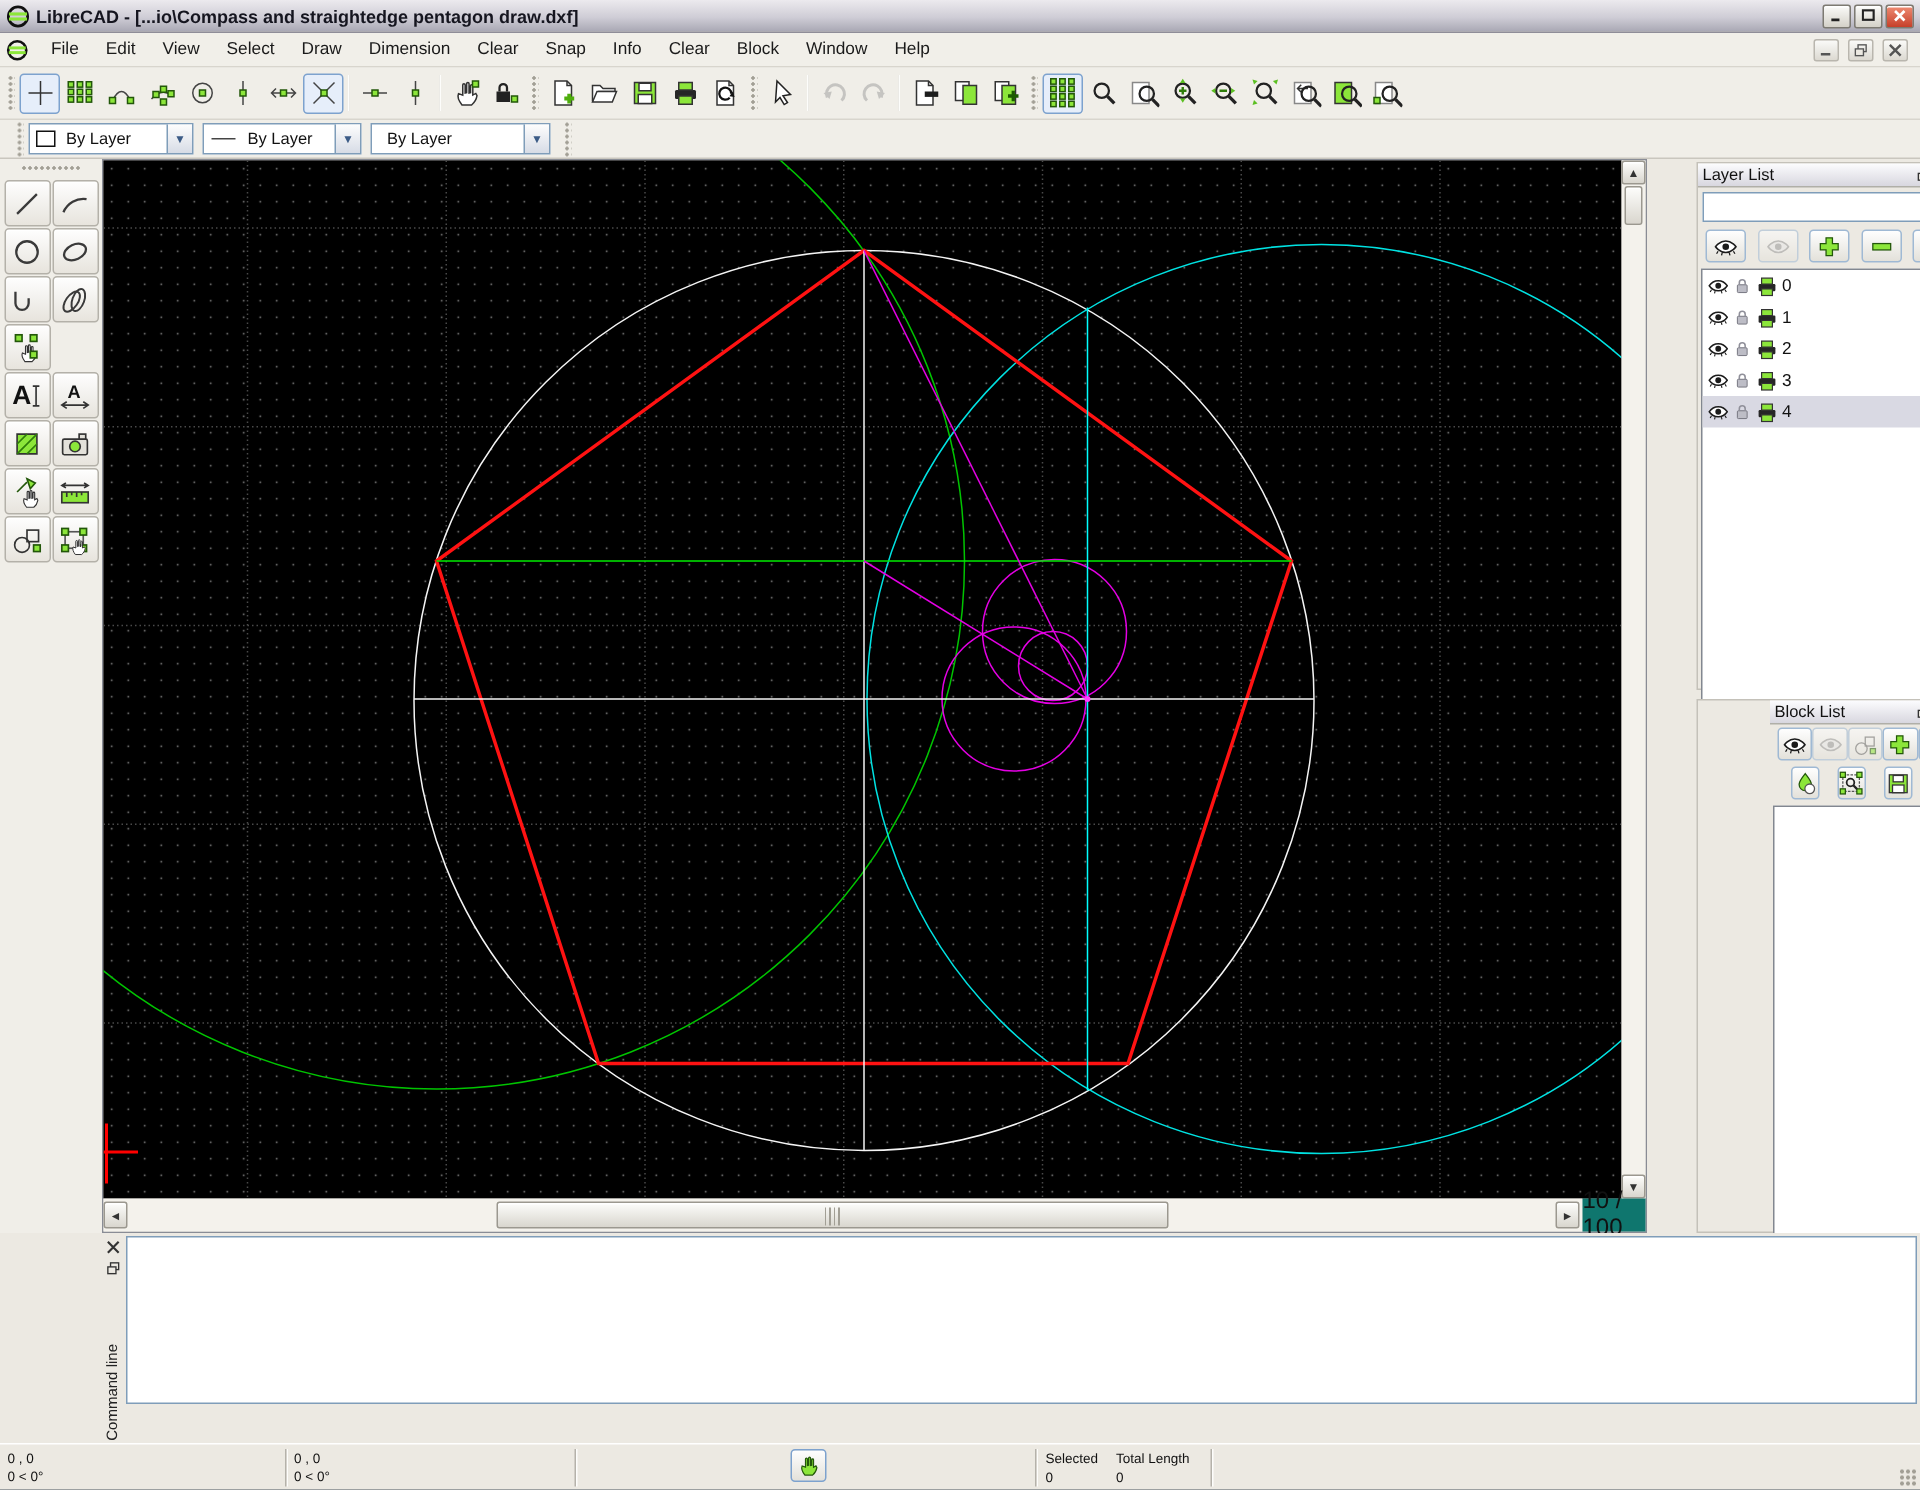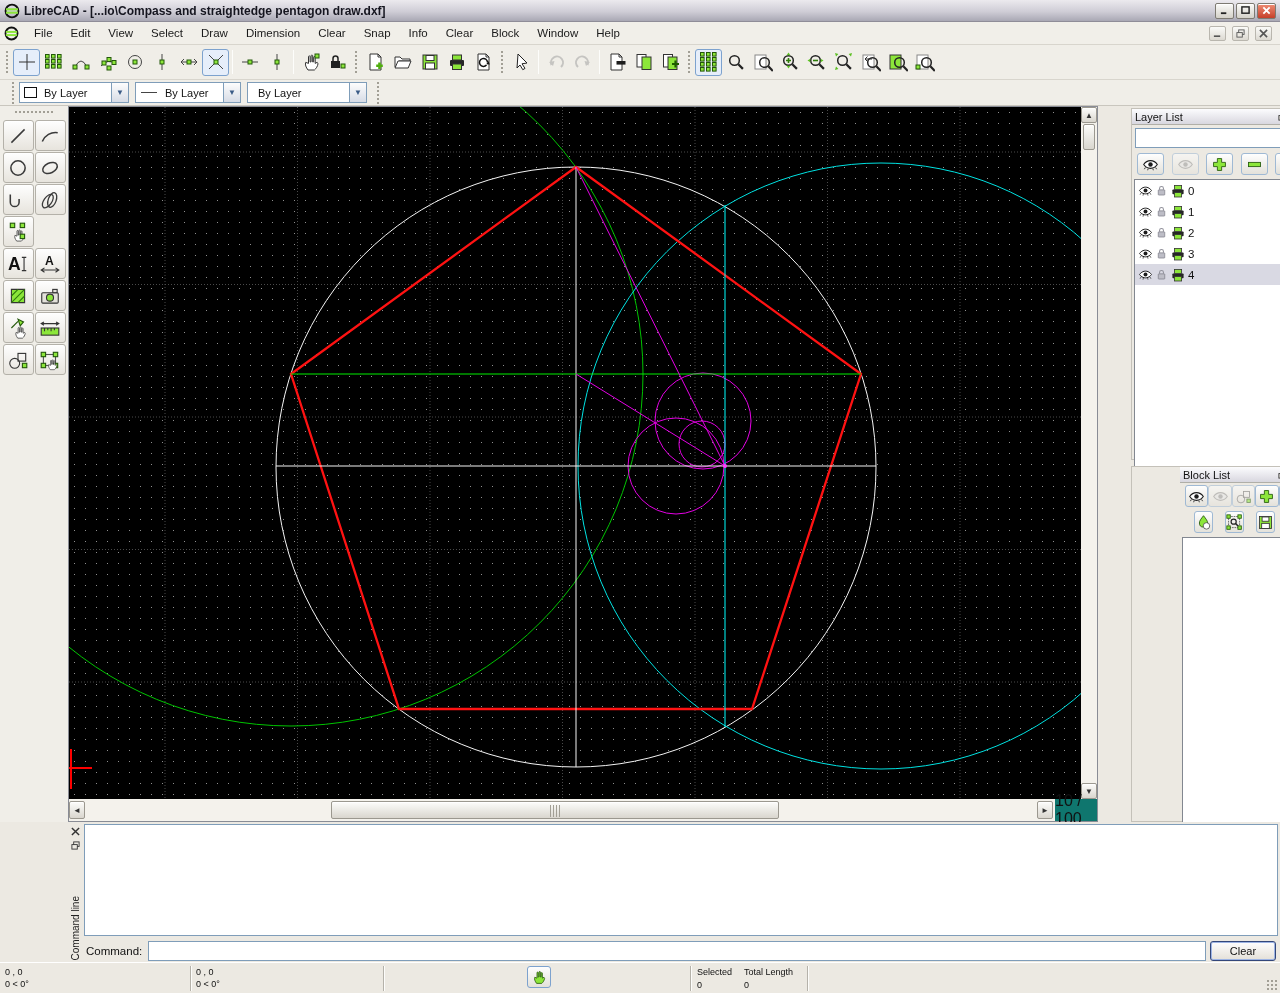--- a/index.html
+++ b/index.html
@@ -862,25 +862,20 @@
         </span>
       <span class="dtbtn">
           <svg viewBox="0 0 10 10" width="9" height="9">
             <rect x="3" y="1" width="6" height="5" fill="none" stroke="#333"></rect>
             <rect x="1" y="4" width="6" height="5" fill="#ece9e2" stroke="#333"></rect>
           </svg>
         </span>
       <span class="vtext">Command line</span>
     </div>
     <div id="cmd-history"></div>
-    <div id="cmd-row">
-      <span id="cmd-label">Command:</span>
-      <input id="cmd-input" value="" style="">
-      <span id="clear-btn">Clear</span>
-    </div>
   </div>
 
   <div id="statusbar">
     <span class="stext" style="left:5px;top:4px">0 , 0</span>
     <span class="stext" style="left:5px;top:16px">0 &lt; 0°</span>
     <span class="ssep" style="left:190px"></span>
     <span class="stext" style="left:196px;top:4px">0 , 0</span>
     <span class="stext" style="left:196px;top:16px">0 &lt; 0°</span>
     <span class="ssep" style="left:383px"></span>
     <span id="snapbtn">

